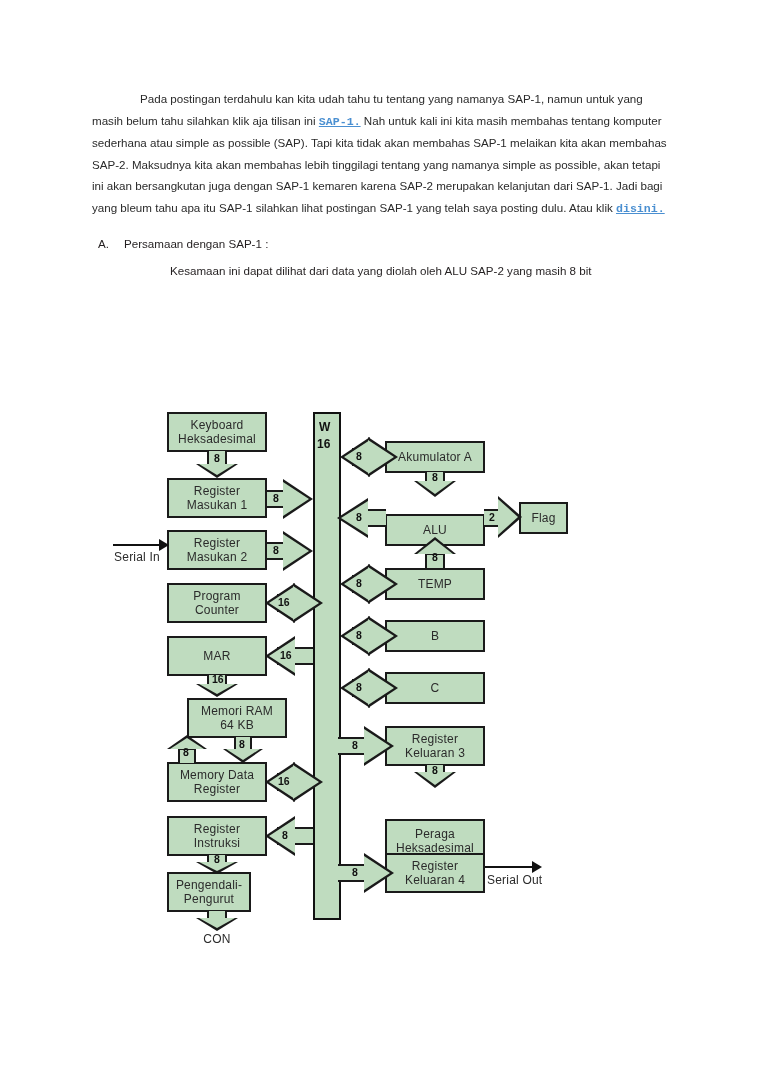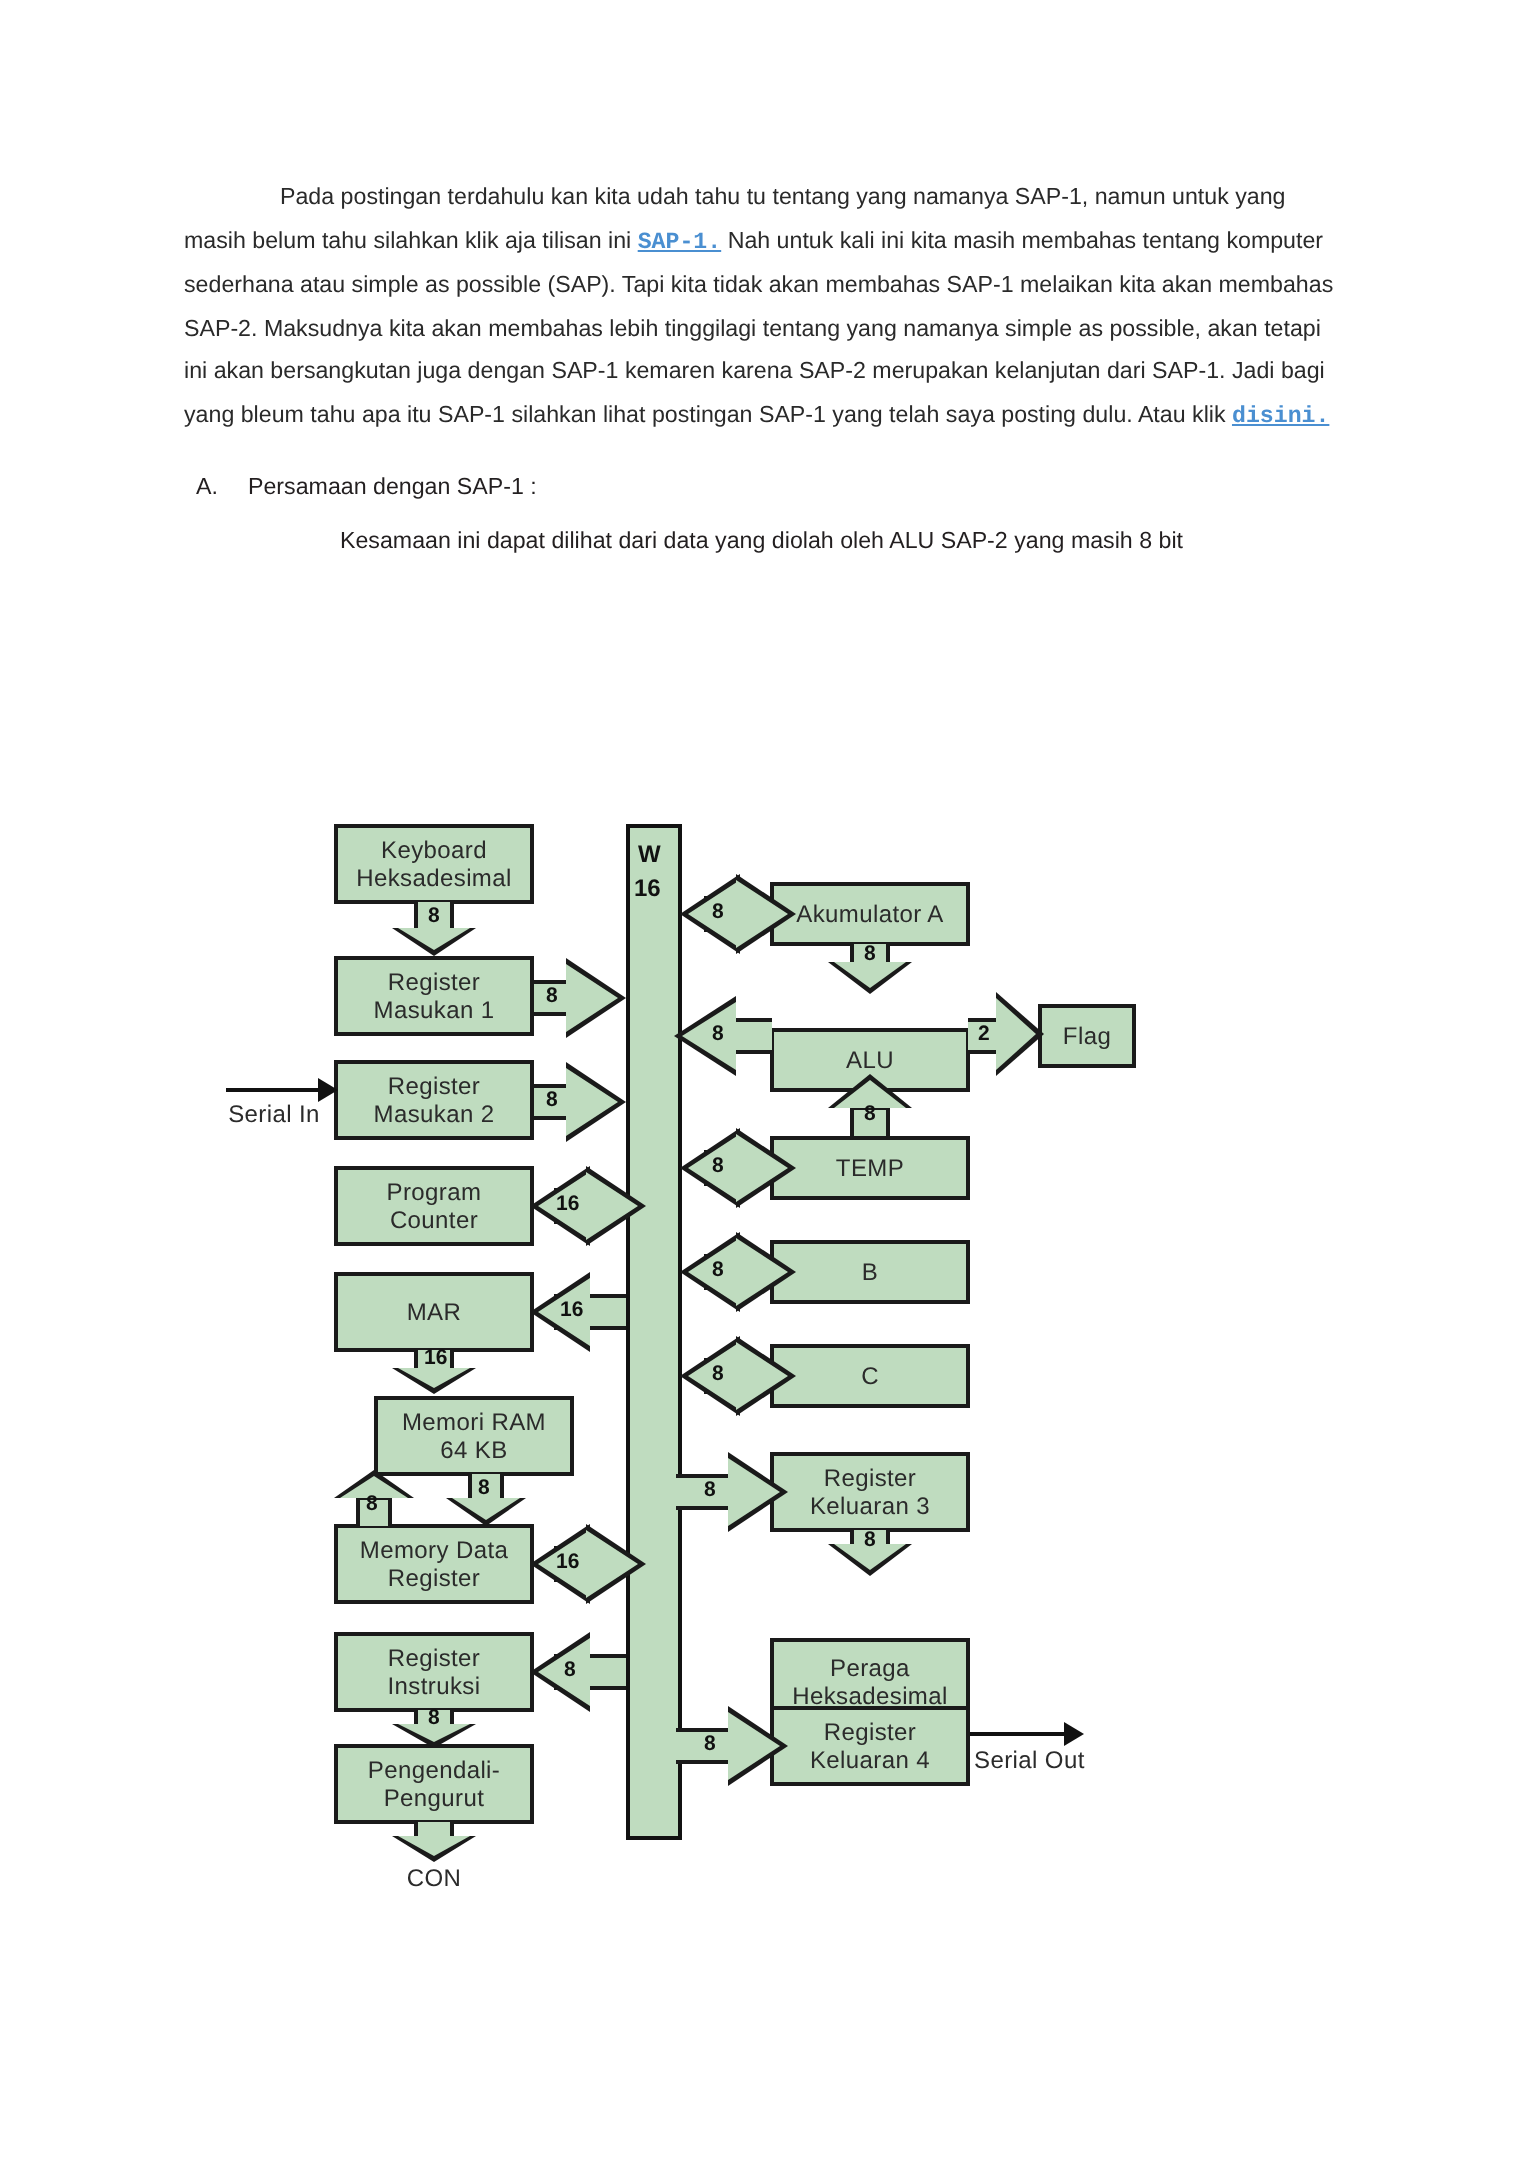--- a/index.html
+++ b/index.html
@@ -138,21 +138,21 @@
       </div>
     </div>
 
     <div class="blk" style="left:167px;top:418px;width:100px;height:40px;">
       <div>
         <span>Register</span>
         <span>Instruksi</span>
       </div>
     </div>
 
-    <div class="blk" style="left:167px;top:474px;width:100px;height:40px;">
+    <div class="blk" style="left:167px;top:474px;width:84px;height:40px;">
       <div>
         <span>Pengendali-</span>
         <span>Pengurut</span>
       </div>
     </div>
 
     <div class="blk" style="left:385px;top:43px;width:100px;height:32px;">
       <div>
           <span>Akumulator A</span>
         </div>

